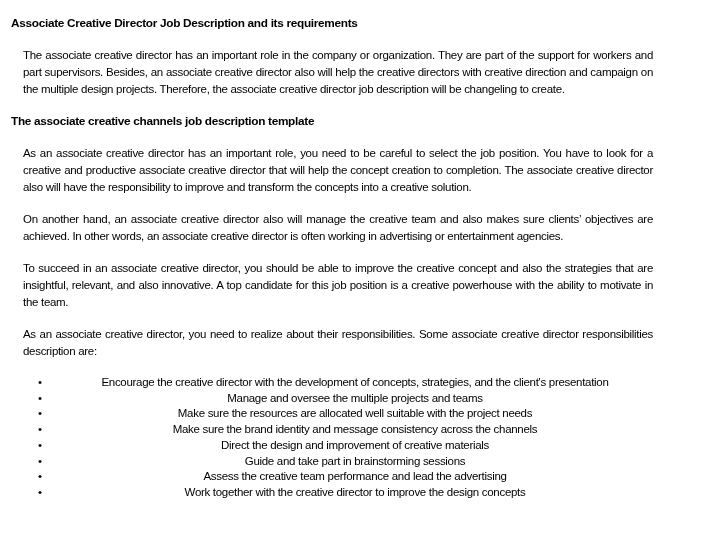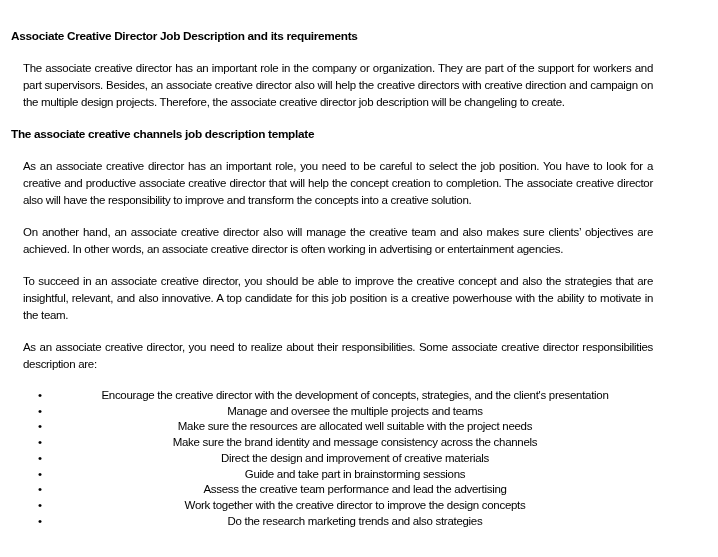--- a/index.html
+++ b/index.html
@@ -9,21 +9,21 @@
   }
   body {
     width: 718px;
     height: 557px;
     overflow: hidden;
   }
   .page {
     box-sizing: border-box;
     width: 664px;
     min-height: 557px;
-    padding: 28px 11px 0 11px;
+    padding: 15px 11px 0 11px;
     font-family: "Liberation Sans", sans-serif;
     font-size: 11.5px;
     letter-spacing: -0.3px;
     color: #000000;
     background: #ffffff;
   }
   .doc-heading {
     font-size: 11.8px;
     font-weight: bold;
     line-height: 17px;
@@ -75,16 +75,15 @@
 
   <ul class="doc-list">
     <li>Encourage the creative director with the development of concepts, strategies, and the client's presentation</li>
     <li>Manage and oversee the multiple projects and teams</li>
     <li>Make sure the resources are allocated well suitable with the project needs</li>
     <li>Make sure the brand identity and message consistency across the channels</li>
     <li>Direct the design and improvement of creative materials</li>
     <li>Guide and take part in brainstorming sessions</li>
     <li>Assess the creative team performance and lead the advertising</li>
     <li>Work together with the creative director to improve the design concepts</li>
-    <li>Do the research marketing trends and also strategies</li>
   </ul>
 
 </div>
 
 </body></html>

